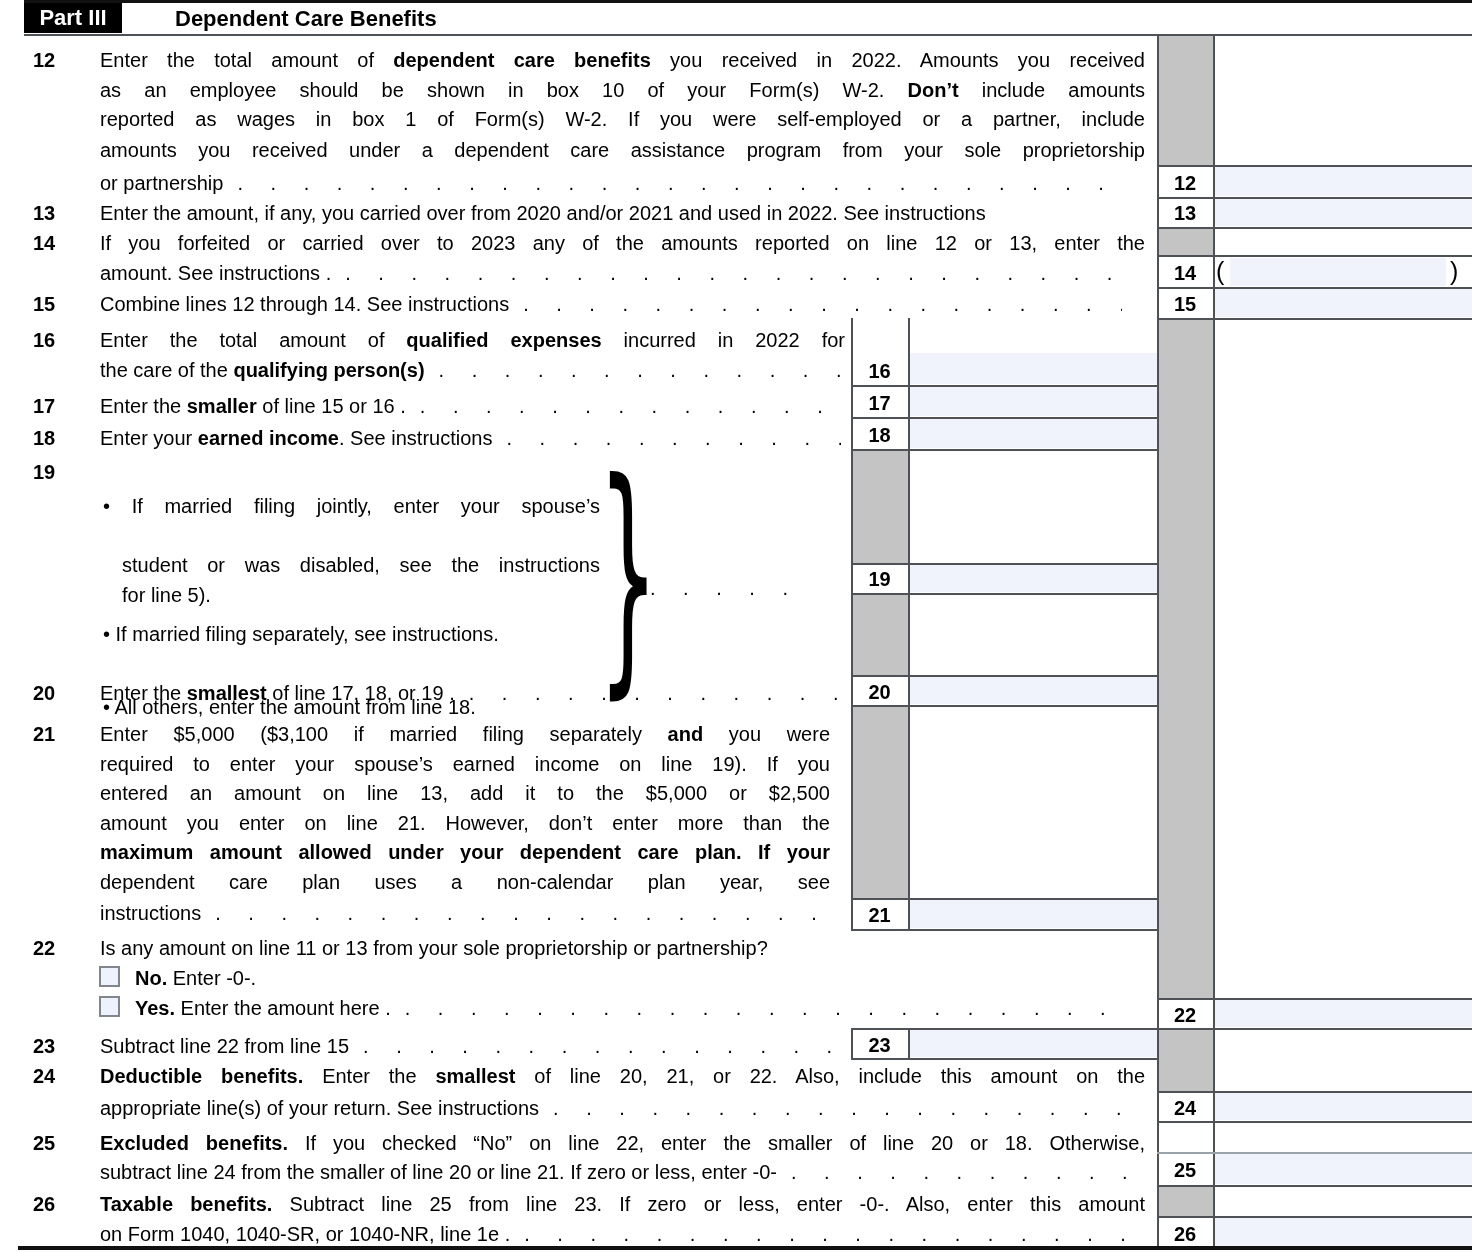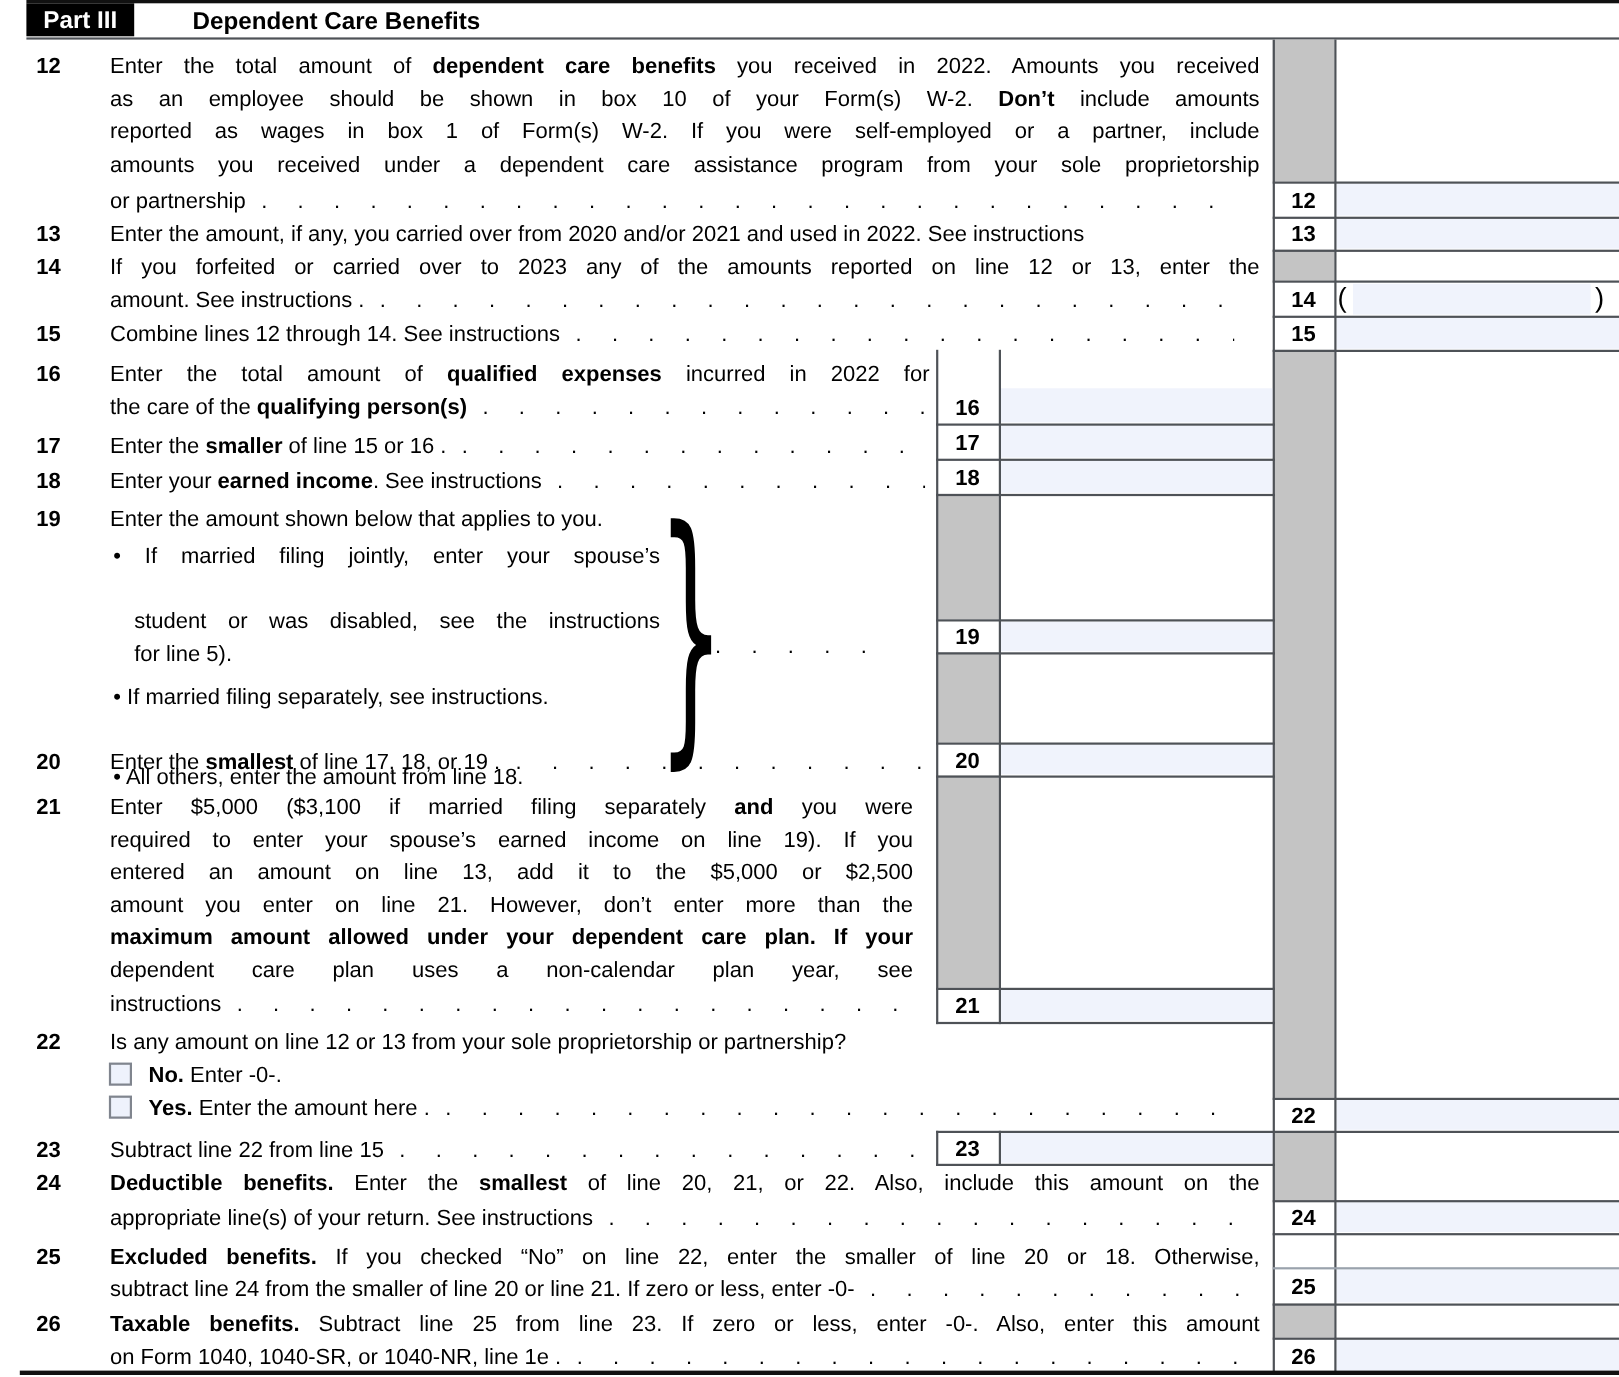--- a/index.html
+++ b/index.html
@@ -144,40 +144,39 @@
   <div class="row drow" style="left:100px;top:259px;width:1025px;"><span>amount. See instructions .</span><span class="dots">. . . . . . . . . . . . . . . . . . . . . . . . . . . . . . . . . . . . . .</span></div>
 
   <div class="row drow" style="left:100px;top:290px;width:1022px;"><span>Combine lines 12 through 14. See instructions</span><span class="dots">. . . . . . . . . . . . . . . . . . . . . . . . . . . . . . . . . . .</span></div>
 
   <div class="row jrow" style="left:100px;top:326px;width:745px;"><span>Enter the total amount of </span><span style="font-weight: bold;">qualified expenses</span><span> incurred in 2022 for</span></div>
   <div class="row drow" style="left:100px;top:356px;width:741px;"><span>the care of the </span><span style="font-weight: bold;">qualifying person(s)</span><span class="dots">. . . . . . . . . . . . . . . . . . . .</span></div>
 
   <div class="row drow" style="left:100px;top:392px;width:741px;"><span>Enter the </span><span style="font-weight: bold;">smaller</span><span> of line 15 or 16 .</span><span class="dots">. . . . . . . . . . . . . . . . . .</span></div>
   <div class="row drow" style="left:100px;top:424px;width:741px;"><span>Enter your </span><span style="font-weight: bold;">earned income</span><span>. See instructions</span><span class="dots">. . . . . . . . . . . . . . . . . .</span></div>
 
-  <div class="row" style="left:100px;top:458px;width:745px;"><span>Enter the amount shown below that applies to you.</span></div>
   <div class="row jrow" style="left:103px;top:492px;width:497px;"><span>• If married filing jointly, enter your spouse’s</span></div>
   <div class="row jrow" style="left:122px;top:551px;width:478px;"><span>student or was disabled, see the instructions</span></div>
   <div class="row" style="left:122px;top:581px;width:478px;"><span>for line 5).</span></div>
   <div class="row" style="left:103px;top:620px;width:520px;"><span>• If married filing separately, see instructions.</span></div>
   <div class="row" style="left:103px;top:650px;width:520px;margin-top:43px;"><span>• All others, enter the amount from line 18.</span></div>
   <div class="brace">}</div>
   <div class="row drow" style="left:636px;top:574px;width:180px;"><span class="dots">. . . . .</span></div>
 
   <div class="row drow" style="left:100px;top:679px;width:743px;"><span>Enter the </span><span style="font-weight: bold;">smallest</span><span> of line 17, 18, or 19 .</span><span class="dots">. . . . . . . . . . . . . . . .</span></div>
 
   <div class="row jrow" style="left:100px;top:720px;width:730px;"><span>Enter $5,000 ($3,100 if married filing separately </span><span style="font-weight: bold;">and</span><span> you were</span></div>
   <div class="row jrow" style="left:100px;top:750px;width:730px;"><span>required to enter your spouse’s earned income on line 19). If you</span></div>
   <div class="row jrow" style="left:100px;top:779px;width:730px;"><span>entered an amount on line 13, add it to the $5,000 or $2,500</span></div>
   <div class="row jrow" style="left:100px;top:809px;width:730px;"><span>amount you enter on line 21. However, don’t enter more than the</span></div>
   <div class="row jrow" style="left:100px;top:838px;width:730px;font-weight:bold;"><span>maximum amount allowed under your dependent care plan. If your</span></div>
   <div class="row jrow" style="left:100px;top:868px;width:730px;"><span>dependent care plan uses a non-calendar plan year, see</span></div>
   <div class="row drow" style="left:100px;top:899px;width:727px;"><span>instructions</span><span class="dots">. . . . . . . . . . . . . . . . . . . . . . . .</span></div>
 
-  <div class="row" style="left:100px;top:934px;width:1045px;"><span>Is any amount on line 12 or 13 from your sole proprietorship or partnership?</span></div>
+  <div class="row" style="left:100px;top:934px;width:1045px;"><span>Is any amount on line 11 or 13 from your sole proprietorship or partnership?</span></div>
   <div class="cbx" style="left:99px;top:966px;"></div>
   <div class="row" style="left:135px;top:964px;width:400px;"><span style="font-weight: bold;">No.</span><span> Enter -0-.</span></div>
   <div class="cbx" style="left:99px;top:996px;"></div>
   <div class="row drow" style="left:135px;top:994px;width:988px;"><span style="font-weight: bold;">Yes.</span><span> Enter the amount here .</span><span class="dots">. . . . . . . . . . . . . . . . . . . . . . . . . . . . . . . . . . . .</span></div>
 
   <div class="row drow" style="left:100px;top:1032px;width:745px;"><span>Subtract line 22 from line 15</span><span class="dots">. . . . . . . . . . . . . . . .</span></div>
 
   <div class="row jrow" style="left:100px;top:1062px;width:1045px;"><span style="font-weight: bold;">Deductible benefits.</span><span> Enter the </span><span style="font-weight: bold;">smallest</span><span> of line 20, 21, or 22. Also, include this amount on the</span></div>
   <div class="row drow" style="left:100px;top:1094px;width:1025px;"><span>appropriate line(s) of your return. See instructions</span><span class="dots">. . . . . . . . . . . . . . . . . . . . . . . . . . . .</span></div>
 

